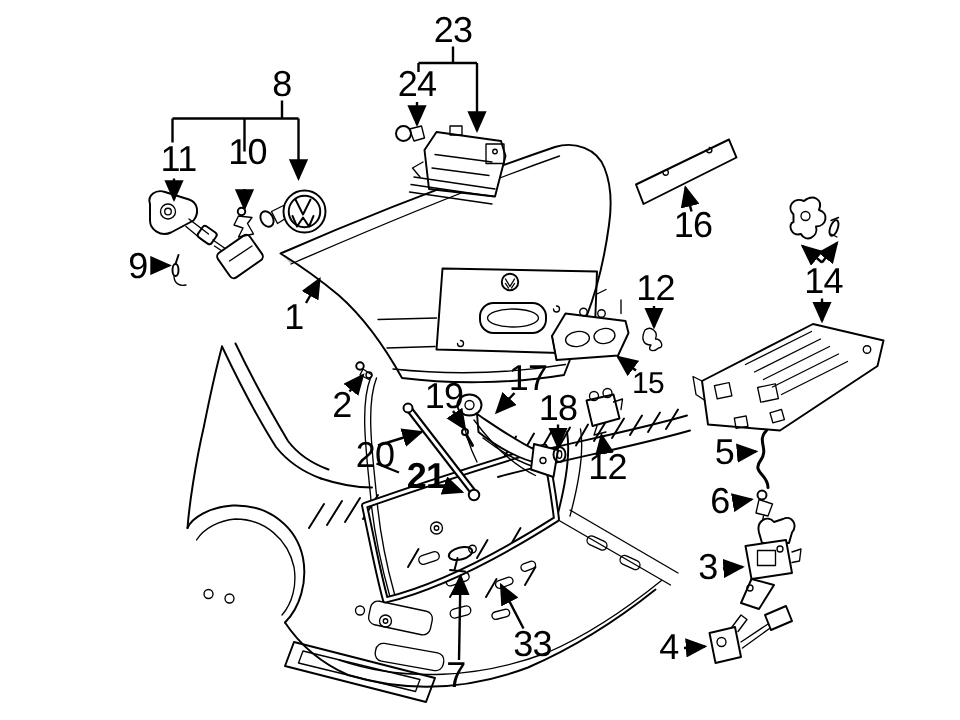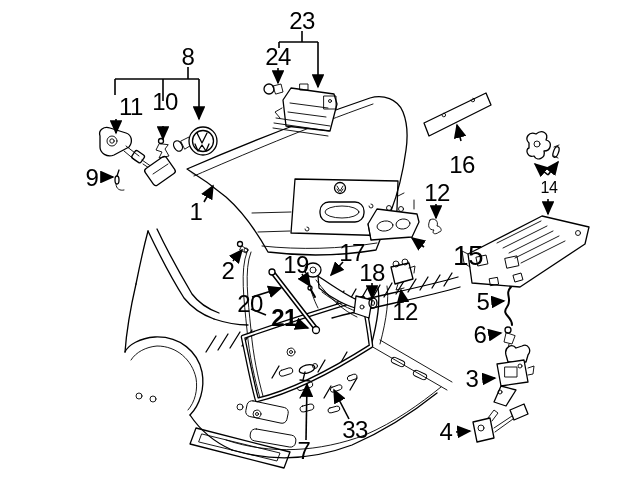--- a/index.html
+++ b/index.html
@@ -326,26 +326,26 @@
       <div class="callout" style="left: 196px; top: 212px; font-size: 24px;">1</div>
       <div class="callout" style="left: 228px; top: 271px; font-size: 24px;">2</div>
       <div class="callout" style="left: 472px; top: 379px; font-size: 24px;">3</div>
       <div class="callout" style="left: 446px; top: 432px; font-size: 24px;">4</div>
       <div class="callout" style="left: 483px; top: 302px; font-size: 24px;">5</div>
       <div class="callout" style="left: 480px; top: 335px; font-size: 24px;">6</div>
       <div class="callout" style="left: 304px; top: 451px; font-size: 24px;">7</div>
       <div class="callout" style="left: 188px; top: 57px; font-size: 24px;">8</div>
       <div class="callout" style="left: 92px; top: 178px; font-size: 24px;">9</div>
       <div class="callout" style="left: 165px; top: 102px; font-size: 24px;">10</div>
-      <div class="callout" style="left: 131px; top: 107px; font-size: 24px;">11</div>
+      <div class="callout" style="left: 119px; top: 107px; font-size: 24px;">11</div>
       <div class="callout" style="left: 405px; top: 312px; font-size: 24px;">12</div>
       <div class="callout" style="left: 437px; top: 193px; font-size: 24px;">12</div>
-      <div class="callout" style="left: 549px; top: 188px; font-size: 16px;">14</div>
-      <div class="callout" style="left: 432px; top: 256px; font-size: 28px; margin-left: 36px;">15</div>
-      <div class="callout" style="left: 462px; top: 151px; font-size: 24px; margin-top: 14px;">16</div>
+      <div class="callout" style="left: 549px; top: 188px; font-size: 24px;">14</div>
+      <div class="callout" style="left: 432px; top: 256px; font-size: 20px;">15</div>
+      <div class="callout" style="left: 462px; top: 151px; font-size: 24px;">16</div>
       <div class="callout" style="left: 352px; top: 253px; font-size: 24px;">17</div>
       <div class="callout" style="left: 372px; top: 273px; font-size: 24px;">18</div>
       <div class="callout" style="left: 296px; top: 265px; font-size: 24px;">19</div>
       <div class="callout" style="left: 250px; top: 304px; font-size: 24px;">20</div>
       <div class="callout" style="left: 284px; top: 318px; font-size: 24px; font-weight: bold;">21</div>
       <div class="callout" style="left: 355px; top: 430px; font-size: 24px;">33</div>
       <div class="callout" style="left: 302px; top: 21px; font-size: 24px;">23</div>
       <div class="callout" style="left: 278px; top: 57px; font-size: 24px;">24</div>
     </div>
 </div>

